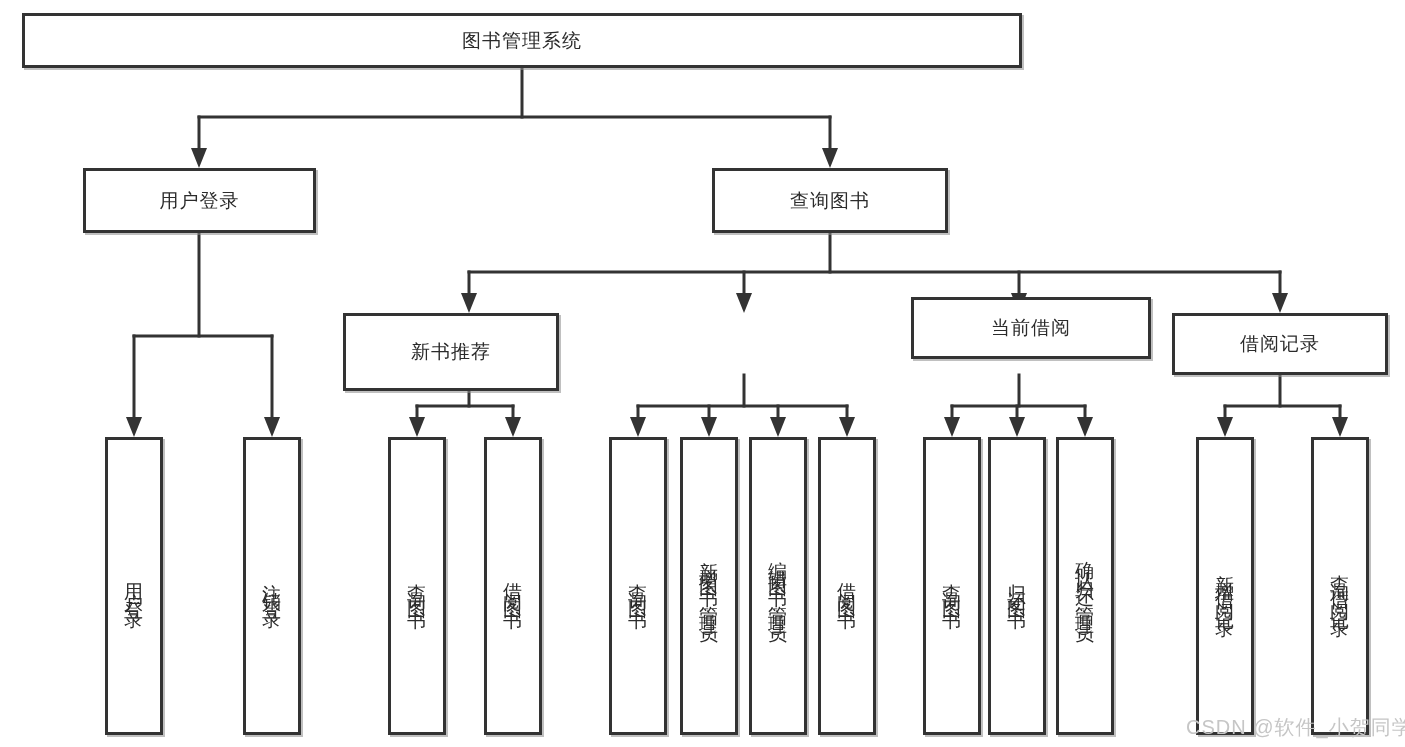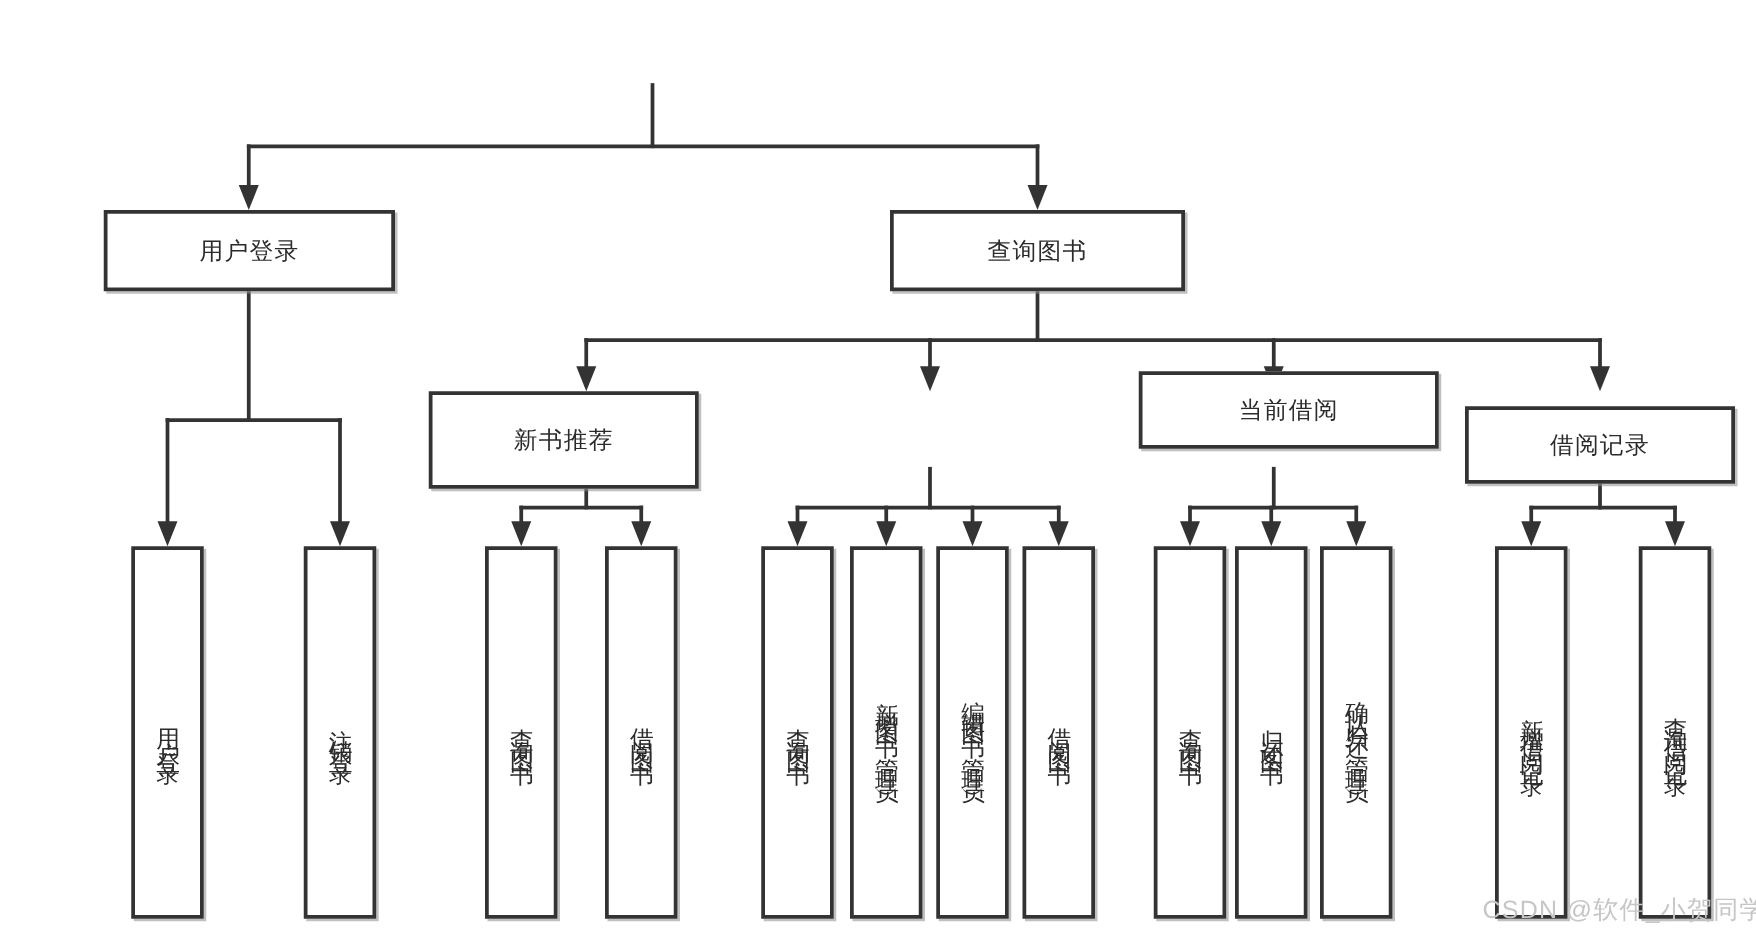--- a/index.html
+++ b/index.html
@@ -124,35 +124,38 @@
       <polygon points="770,417 786,417 778,437"></polygon>
       <polygon points="839,417 855,417 847,437"></polygon>
       <polygon points="944,417 960,417 952,437"></polygon>
       <polygon points="1009,417 1025,417 1017,437"></polygon>
       <polygon points="1077,417 1093,417 1085,437"></polygon>
       <polygon points="1217,417 1233,417 1225,437"></polygon>
       <polygon points="1332,417 1348,417 1340,437"></polygon>
     </g>
   </svg>
 
+  <div class="box" style="left:22px; top:13px; width:1000px; height:55px;">
+    <span>图书管理系统</span>
+  </div>
 
   <div class="box" style="left:83px; top:168px; width:233px; height:65px;">
     <span>用户登录</span>
   </div>
   <div class="box" style="left:712px; top:168px; width:236px; height:65px;">
     <span>查询图书</span>
   </div>
 
   <div class="box" style="left:343px; top:313px; width:216px; height:78px;">
     <span>新书推荐</span>
   </div>
   <div class="box" style="left:911px; top:297px; width:240px; height:62px;">
     <span>当前借阅</span>
   </div>
-  <div class="box" style="left:1172px; top:325px; width:216px; height:62px;">
+  <div class="box" style="left:1172px; top:313px; width:216px; height:62px;">
     <span>借阅记录</span>
   </div>
 
   <div class="box leaf" style="left:105px;">
     <span>用户登录</span>
   </div>
   <div class="box leaf" style="left:243px;">
     <span>注销登录</span>
   </div>
   <div class="box leaf" style="left:388px;">

